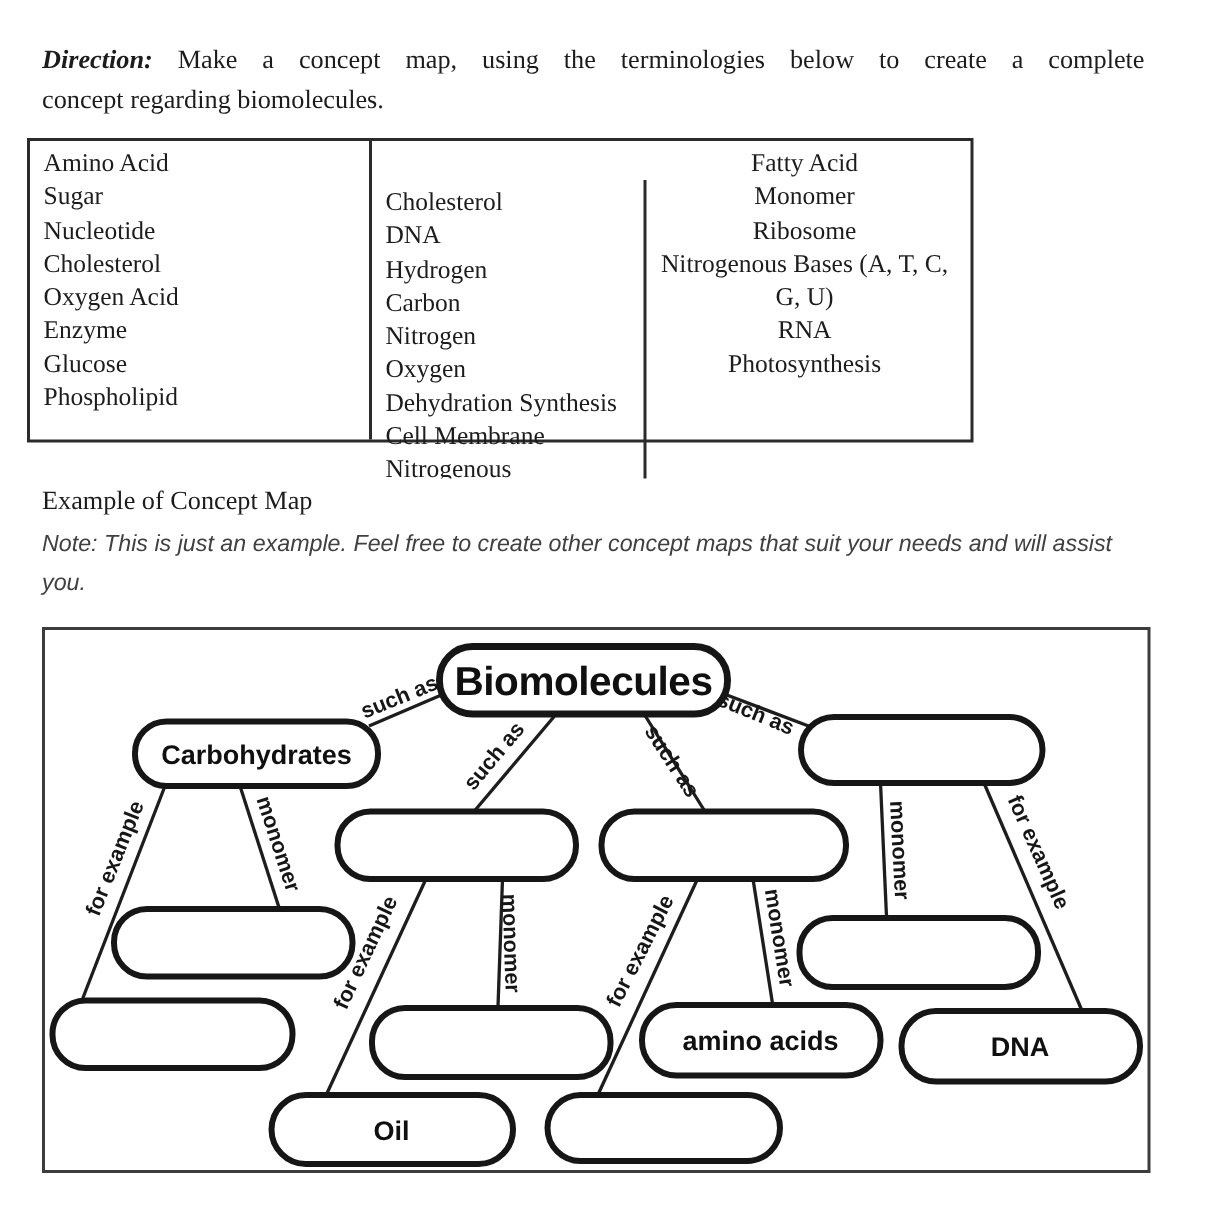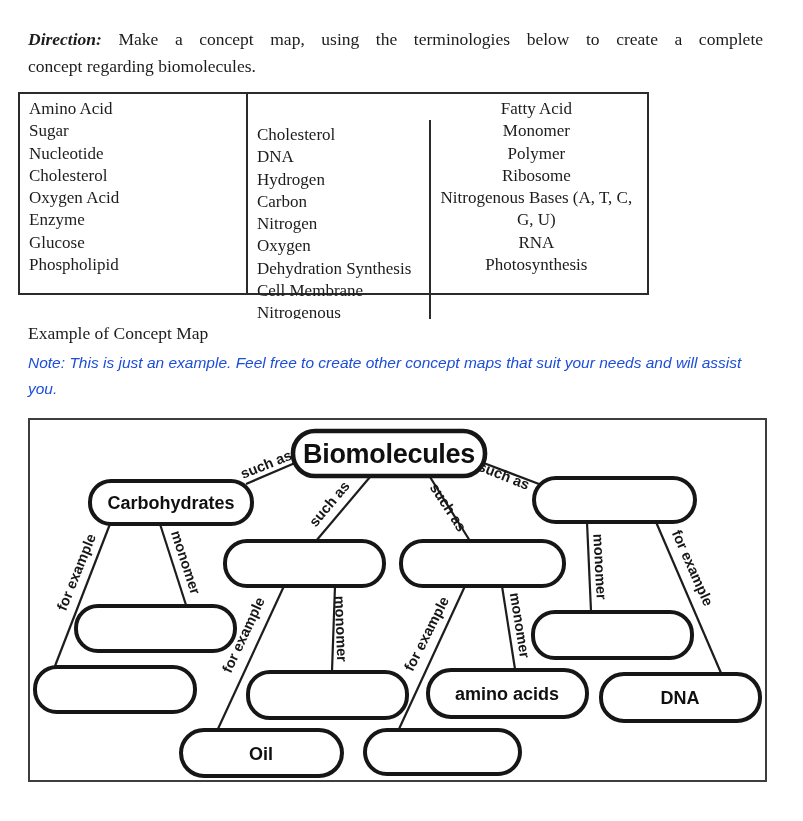--- a/index.html
+++ b/index.html
@@ -30,21 +30,21 @@
   .terms-col.c0{width:278px;border-right:2px solid #2b2b2b;}
   .terms-col.c1{width:222px;border-right:2px solid #2b2b2b;margin-top:26px;}
   .terms-col.c2{width:263px;padding-right:14px;text-align:center;}
   
   .example-heading{
     position:absolute;left:28px;top:323px;font-size:17.5px;white-space:nowrap;
   }
   .note{
     position:absolute;left:28px;top:350px;width:740px;
     font-family:"Liberation Sans", sans-serif;font-style:italic;
-    font-size:15.5px;line-height:25.5px;color:#1d4ed8;
+    font-size:15.5px;line-height:25.5px;color:#404040;
   }
   .note-line{white-space:nowrap;}
   .note-label{font-style:italic;}
   
   .diagram{
     position:absolute;left:28px;top:418px;width:735px;height:360px;
     border:2px solid #3d3d3d;box-sizing:content-box;background:#fff;
   }
   .diagram svg{display:block;}
   .cm-node{fill:#ffffff;stroke:#161616;}
@@ -87,21 +87,20 @@
     <div>Carbon</div>
     <div>Nitrogen</div>
     <div>Oxygen</div>
     <div>Dehydration Synthesis</div>
     <div>Cell Membrane</div>
     <div>Nitrogenous</div>
   </div>
   <div class="terms-col c2">
     <div>Fatty Acid</div>
     <div>Monomer</div>
-    <div>Polymer</div>
     <div>Ribosome</div>
     <div>Nitrogenous Bases (A, T, C, G, U)</div>
     <div>RNA</div>
     <div>Photosynthesis</div>
   </div>
 </div>
 
 <div class="example-heading">Example of Concept Map</div>
 <div class="note">
   <div class="note-line"><span class="note-label">Note:</span>

